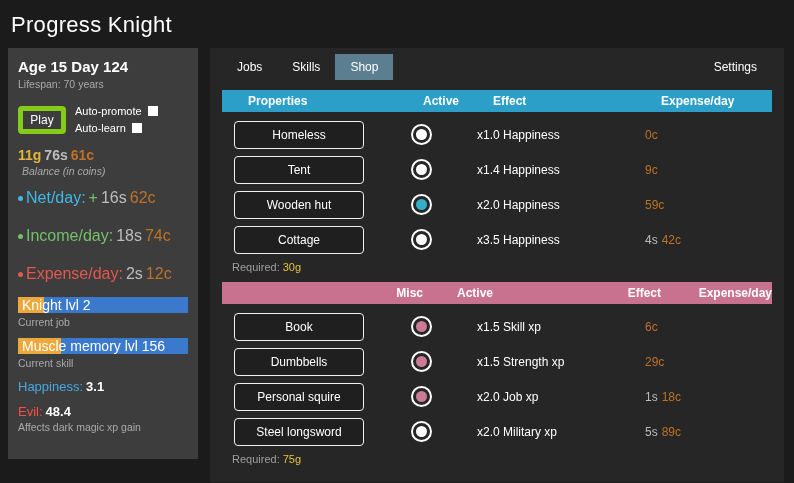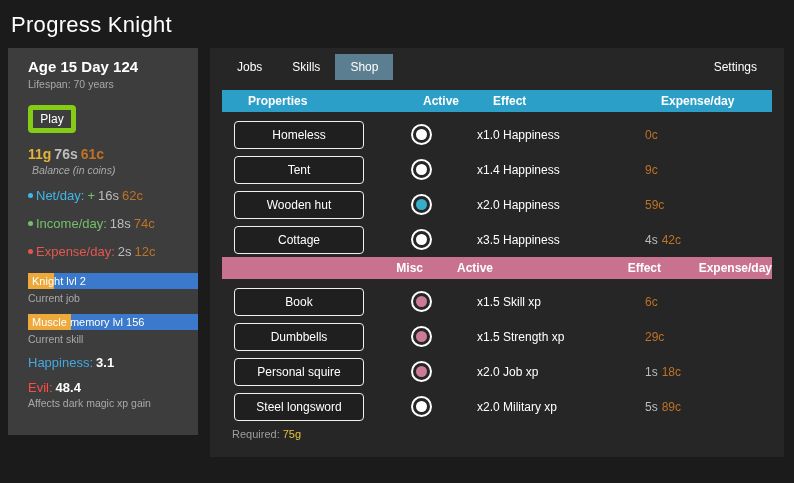--- a/index.html
+++ b/index.html
@@ -8,48 +8,48 @@
     background: #1b1b1b;
     color: #ffffff;
     font-family: "Liberation Sans", sans-serif;
     overflow: hidden;
   }
   .app-title { font-size: 22px; font-weight: 400; padding: 12px 0 10px 11px; letter-spacing: .3px; }
 
   .layout { display: flex; align-items: flex-start; }
 
   
-  .sidebar { width: 190px; margin-left: 8px; background: #3d3d3d; padding: 10px 10px 18px 20px; }
+  .sidebar { width: 190px; margin-left: 8px; background: #3d3d3d; padding: 10px 10px 18px 10px; }
   .age { font-size: 15px; font-weight: bold; margin-bottom: 3px; }
   .muted { color: #a9a9a9; font-size: 10.5px; }
   .play-row { display: flex; align-items: center; gap: 9px; margin: 15px 0 13px 0; }
   .play-btn { width: 48px; height: 28px; background: transparent; border: 5px solid #84cc16; border-radius: 4px; color: #fff; font-size: 12px; font-family: inherit; cursor: pointer; }
   .auto-col { display: flex; flex-direction: column; gap: 5px; font-size: 11px; }
   .auto-row { display: flex; align-items: center; gap: 6px; cursor: pointer; }
   .checkbox { width: 10px; height: 10px; background: #ffffff; border: 1px solid #ffffff; display: inline-block; }
 
   .balance { font-size: 14px; font-weight: bold; margin-top: 6px; }
   .balance span { margin-right: 3px; }
   .c-gold { color: #e3b33c; }
   .c-silver { color: #bdbdbd; }
   .c-copper { color: #bf7226; }
   .c-net { color: #41b7e8; }
   .c-income { color: #74c06a; }
   .c-expense { color: #e4574f; }
   .c-plus { color: #74c06a; }
   .balance-caption { margin: 2px 0 12px 4px; font-style: italic; }
 
-  .rates { display: flex; flex-direction: column; gap: 13px; font-size: 13px; margin-bottom: 14px; }
+  .rates { display: flex; flex-direction: column; gap: 20px; font-size: 16px; margin-bottom: 14px; }
   .rate { display: flex; align-items: center; }
   .bullet { width: 5px; height: 5px; border-radius: 50%; margin-right: 5px; flex: none; }
   .rate span { margin-right: 3px; }
 
   .bar { position: relative; width: 170px; height: 16px; background: #3b79cc; overflow: hidden; margin-top: 8px; }
   .bar-fill { position: absolute; left: 0; top: 0; bottom: 0; background: #eda93b; }
-  .bar-label { position: relative; font-size: 11px; line-height: 16px; padding-left: 4px; white-space: nowrap; }
+  .bar-label { position: relative; font-size: 14px; line-height: 16px; padding-left: 4px; white-space: nowrap; }
   .bar-caption { margin: 3px 0 10px 0; }
 
   .stat-line { font-size: 13px; margin-top: 10px; }
   .stat-line .stat-value { font-weight: bold; color: #ffffff; margin-left: 3px; }
   .c-happiness { color: #45a7e0; }
   .c-evil { color: #ff4c42; }
   .stat-caption { margin: 2px 0 8px 0; }
 
   
   .main { flex: 1; margin: 0 10px 0 12px; background: #262626; padding-bottom: 8px; }
@@ -95,20 +95,30 @@
 <div class="app-title">Progress Knight</div>
 
 <div class="layout">
 
   <aside class="sidebar">
     <div class="age">Age 15 Day 124</div>
     <div class="muted">Lifespan: 70 years</div>
 
     <div class="play-row">
       <button class="play-btn">Play</button>
+      <div class="auto-col">
+        <div class="auto-row">
+          <span>Auto-promote</span>
+          <span class="checkbox"></span>
+        </div>
+        <div class="auto-row">
+          <span>Auto-learn</span>
+          <span class="checkbox"></span>
+        </div>
+      </div>
     </div>
 
     <div class="balance">
       <span class="c-gold">11g</span><span class="c-silver">76s</span><span class="c-copper">61c</span>
     </div>
     <div class="muted balance-caption">Balance (in coins)</div>
 
     <div class="rates">
       <div class="rate">
         <span class="bullet" style="background:#41b7e8"></span>
@@ -207,20 +217,23 @@
         <div><button class="item-btn">Cottage</button></div>
         <div>
             <div class="indicator">
               <span class="dot dot-white"></span>
             </div>
           </div>
         <div>x3.5 Happiness</div>
         <div class="expense"><span class="c-silver">4s</span><span class="c-copper">42c</span></div>
       </div>
 
+      <div class="required">
+        <span>Required:</span><span class="req-value">30g</span>
+      </div>
 
       <div class="section-header misc-header">
         <div>Misc</div>
         <div>Active</div>
         <div>Effect</div>
         <div>Expense/day</div>
       </div>
 
       <div class="shop-row">
         <div><button class="item-btn">Book</button></div>

